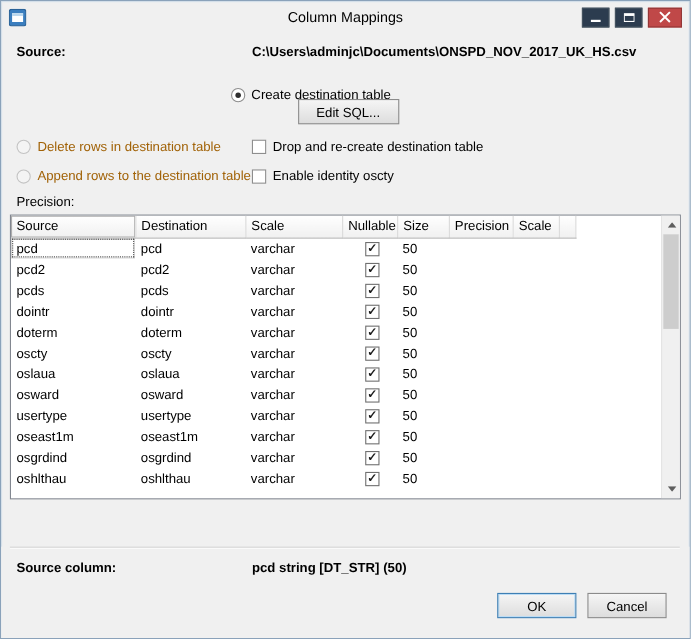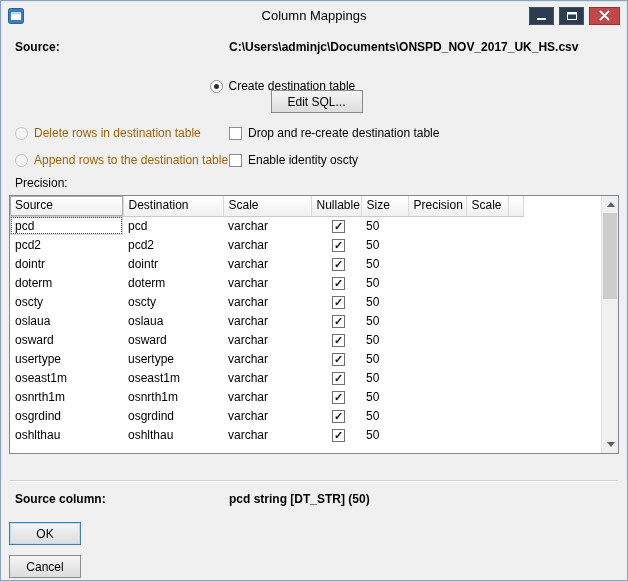--- a/index.html
+++ b/index.html
@@ -67,24 +67,24 @@
   td.focused { outline: 1px dotted #4a4a4a; outline-offset: -2px; box-shadow: inset 0 0 0 1px #d6d6d6; }
 
   .vscroll { position: absolute; top: 0; right: 0; width: 17px; height: 100%; background: #f0f0f0;
              border-left: 1px solid #e3e3e3; }
   .sb-btn { position: absolute; left: 0; width: 17px; height: 17px; display: flex; align-items: center;
             justify-content: center; background: #f0f0f0; }
   .sb-btn.up { top: 0; } .sb-btn.down { bottom: 0; }
   .sb-thumb { position: absolute; left: 1px; right: 1px; top: 17px; height: 86px; background: #cdcdcd; }
 
   
-  .footer { position: absolute; left: 0; right: 0; bottom: 0; background: #f0f0f0; padding: 0 9px 2px 8px; }
+  .footer { position: absolute; left: 0; right: 0; bottom: 0; background: #f0f0f0; padding: 0 9px 18px 8px; }
   .divider { border-top: 1px solid #d2d2d2; border-bottom: 1px solid #fbfbfb; height: 2px; }
   .footer .field-row { margin-top: 9px; margin-bottom: 0; }
-  .btn-row { display: flex; justify-content: flex-end; gap: 10px; margin-top: 15px; padding-right: 12px; flex-direction: column; }
+  .btn-row { display: flex; justify-content: flex-end; gap: 10px; margin-top: 15px; padding-right: 12px; }
   .btn-row .btn { width: 72px; }
 </style>
 </head>
 <body>
 
 <div class="window">
 
   <div class="titlebar">
     <span class="app-icon">
       <svg width="16" height="16" viewBox="0 0 16 16">
@@ -193,20 +193,30 @@
               <td>pcd2</td>
               <td>pcd2</td>
               <td>varchar</td>
               <td class="null-td"><span class="gridcheck">✓</span></td>
               <td>50</td>
               <td></td>
               <td></td>
               <td></td>
             </tr>
             <tr>
+              <td>pcds</td>
+              <td>pcds</td>
+              <td>varchar</td>
+              <td class="null-td"><span class="gridcheck">✓</span></td>
+              <td>50</td>
+              <td></td>
+              <td></td>
+              <td></td>
+            </tr>
+            <tr>
               <td>dointr</td>
               <td>dointr</td>
               <td>varchar</td>
               <td class="null-td"><span class="gridcheck">✓</span></td>
               <td>50</td>
               <td></td>
               <td></td>
               <td></td>
             </tr>
             <tr>
@@ -255,30 +265,20 @@
               <td>varchar</td>
               <td class="null-td"><span class="gridcheck">✓</span></td>
               <td>50</td>
               <td></td>
               <td></td>
               <td></td>
             </tr>
             <tr>
               <td>oseast1m</td>
               <td>oseast1m</td>
-              <td>varchar</td>
-              <td class="null-td"><span class="gridcheck">✓</span></td>
-              <td>50</td>
-              <td></td>
-              <td></td>
-              <td></td>
-            </tr>
-            <tr>
-              <td>osnrth1m</td>
-              <td>osnrth1m</td>
               <td>varchar</td>
               <td class="null-td"><span class="gridcheck">✓</span></td>
               <td>50</td>
               <td></td>
               <td></td>
               <td></td>
             </tr>
             <tr>
               <td>osgrdind</td>
               <td>osgrdind</td>

